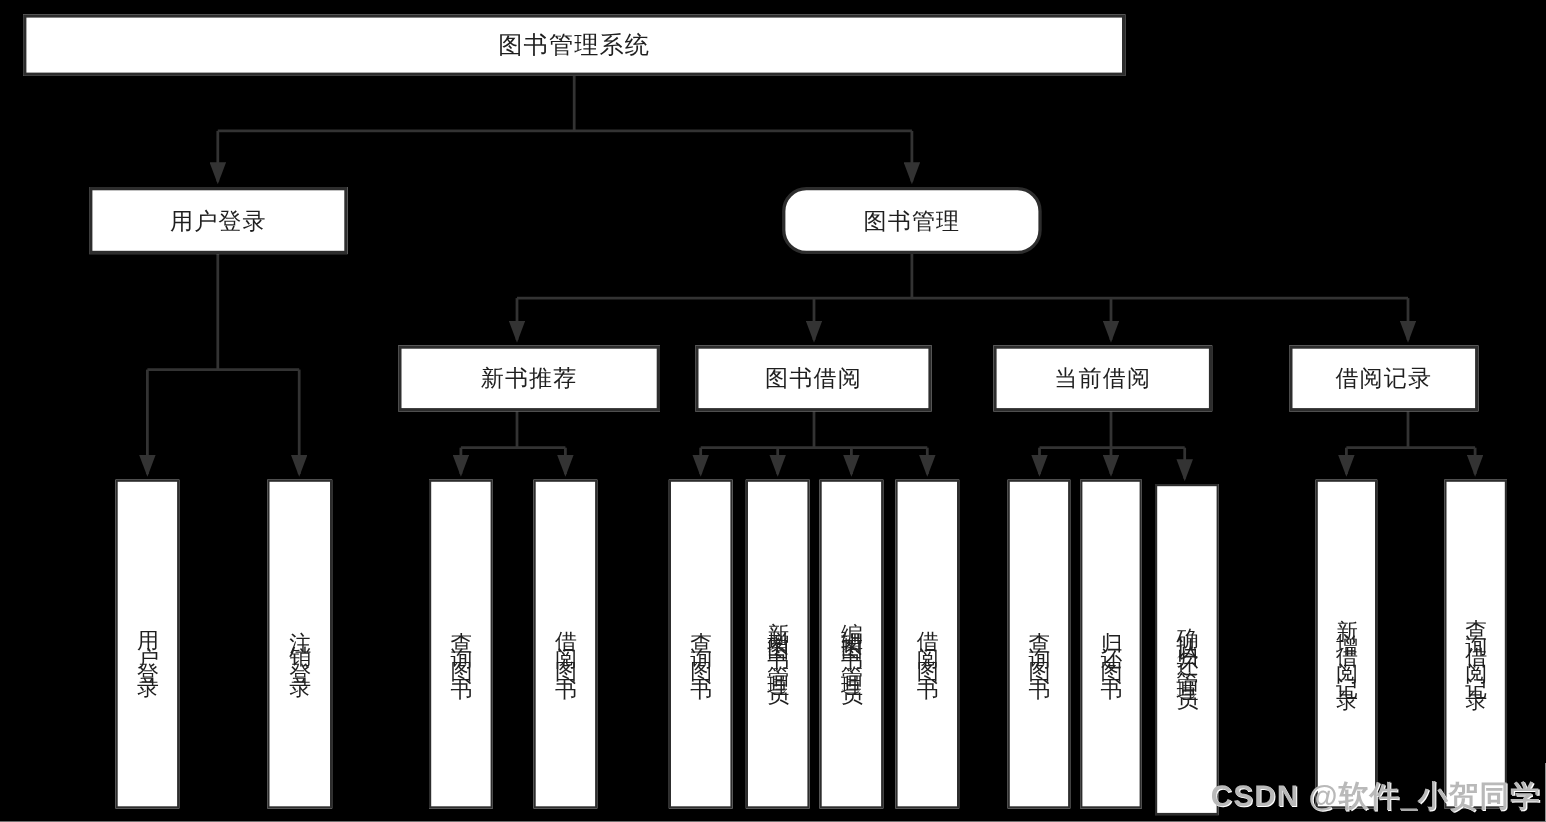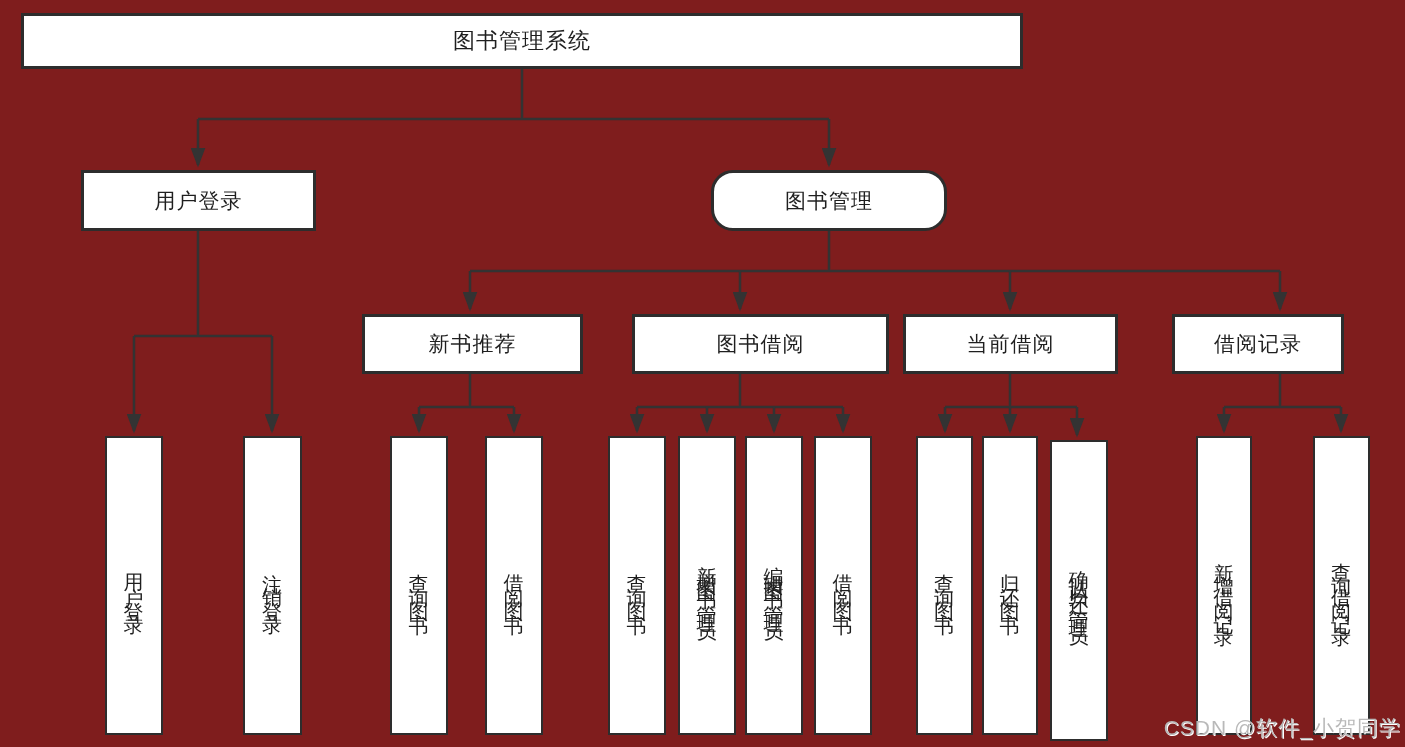--- a/index.html
+++ b/index.html
@@ -5,21 +5,21 @@
   html, body {
     margin: 0;
     padding: 0;
     background: #ffffff;
     font-family: "Liberation Sans", "DejaVu Sans", sans-serif;
   }
   #canvas {
     position: relative;
     width: 1405px;
     height: 747px;
-    background: #7f1d1d;
+    background: #000000;
     overflow: hidden;
   }
   #connectors {
     position: absolute;
     left: 0; top: 0;
     width: 1405px; height: 747px;
     z-index: 1;
   }
   .node {
     position: absolute;
@@ -48,26 +48,27 @@
     letter-spacing: 14px;
     line-height: 1;
   }
   .v6 { letter-spacing: 13px; }
   .vlong { letter-spacing: 8px; }
   #watermark {
     position: absolute;
     right: 4px;
     bottom: 5px;
     z-index: 3;
-    font-size: 21px;
+    font-size: 27px;
     letter-spacing: 1px;
     color: #b9b9b9;
     text-shadow: 1px 1px 0 #ffffff;
     white-space: nowrap;
     pointer-events: none;
+    font-weight: bold;
   }
 </style>
 </head>
 <body>
 
 <div id="canvas">
 
   <svg id="connectors" viewBox="0 0 1405 747" xmlns="http://www.w3.org/2000/svg">
     <defs>
       <marker id="arrow" viewBox="0 0 8 6" refX="7" refY="3" markerWidth="8" markerHeight="6" orient="auto" markerUnits="strokeWidth">
@@ -109,23 +110,23 @@
       <line x1="1224" y1="407" x2="1224" y2="431" marker-end="url(#arrow)"></line>
       <line x1="1341" y1="407" x2="1341" y2="431" marker-end="url(#arrow)"></line>
     </g>
   </svg>
 
   <div class="node hbox root" style="left:21px; top:13px; width:1002px; height:56px;">图书管理系统</div>
 
   <div class="node hbox" style="left:81px; top:170px; width:235px; height:61px;">用户登录</div>
   <div class="node hbox" style="left:711px; top:170px; width:236px; height:61px;border-radius:22px;">图书管理</div>
 
-  <div class="node hbox" style="left:362px; top:314px; width:221px; height:60px;">新书推荐</div>
-  <div class="node hbox" style="left:632px; top:314px; width:257px; height:60px;">图书借阅</div>
-  <div class="node hbox" style="left:903px; top:314px; width:215px; height:60px;">当前借阅</div>
+  <div class="node hbox" style="left:362px; top:314px; width:238px; height:60px;">新书推荐</div>
+  <div class="node hbox" style="left:632px; top:314px; width:215px; height:60px;">图书借阅</div>
+  <div class="node hbox" style="left:903px; top:314px; width:199px; height:60px;">当前借阅</div>
   <div class="node hbox" style="left:1172px; top:314px; width:172px; height:60px;">借阅记录</div>
 
   <div class="node vbox" style="left:105px; top:436px; width:58px; height:299px;">用户登录</div>
   <div class="node vbox" style="left:243px; top:436px; width:59px; height:299px;">注销登录</div>
 
   <div class="node vbox" style="left:390px; top:436px; width:58px; height:299px;">查询图书</div>
   <div class="node vbox" style="left:485px; top:436px; width:58px; height:299px;">借阅图书</div>
 
   <div class="node vbox" style="left:608px; top:436px; width:58px; height:299px;">查询图书</div>
   <div class="node vbox vlong" style="left:678px; top:436px; width:58px; height:299px;">新增图书（管理员）</div>

